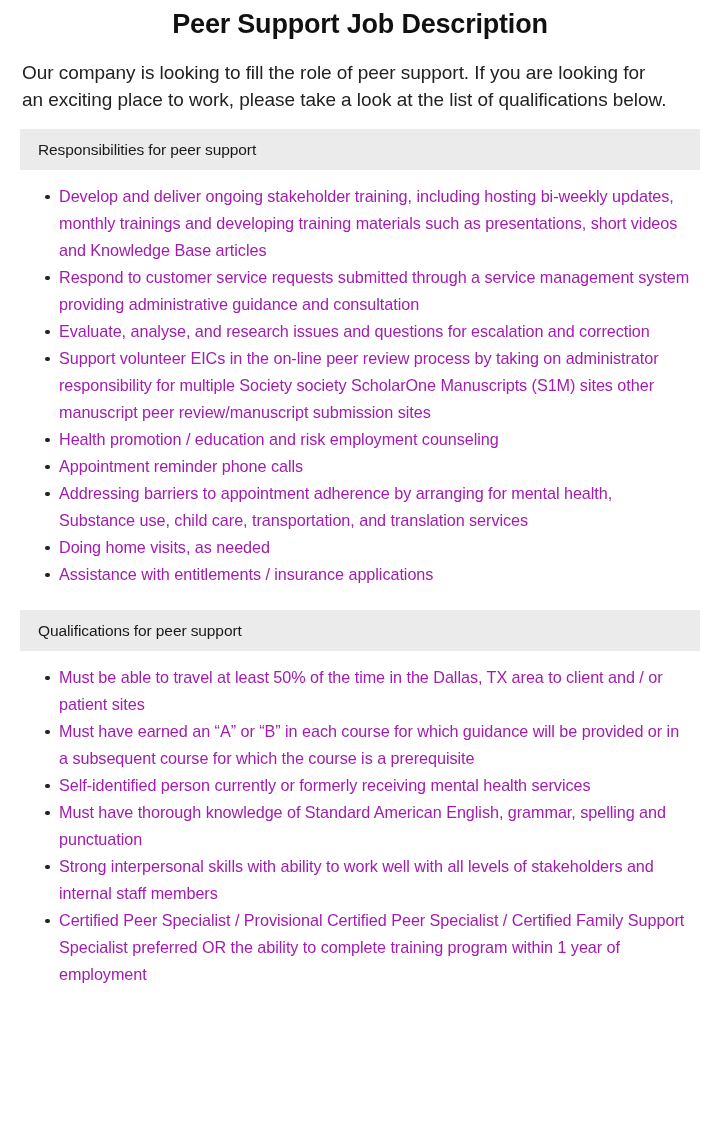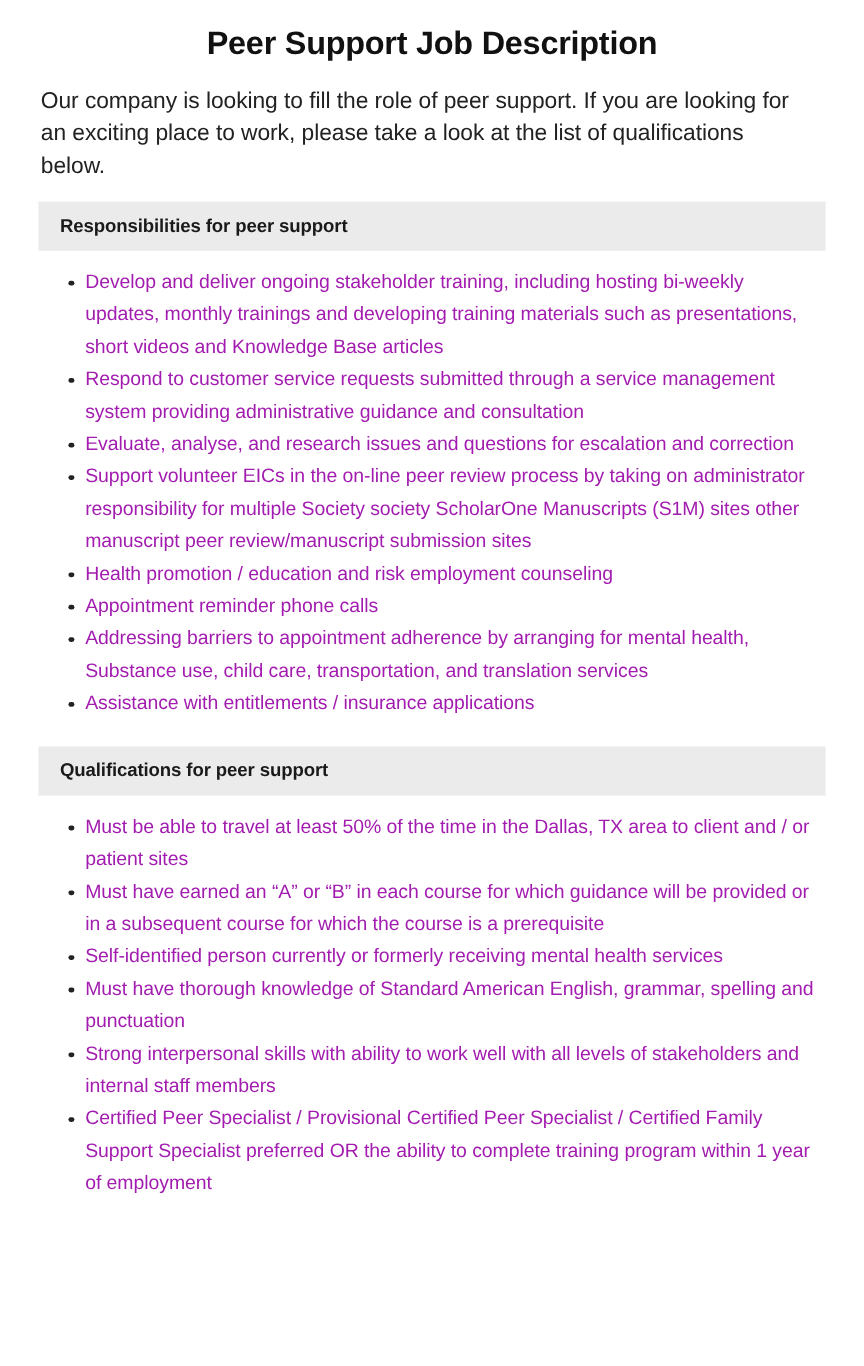--- a/index.html
+++ b/index.html
@@ -11,21 +11,21 @@
     width: 720px;
     min-height: 1138px;
     font-family: "Liberation Sans", sans-serif;
     color: #1a1a1a;
     -webkit-font-smoothing: antialiased;
   }
 
   .page {
     width: 720px;
     box-sizing: border-box;
-    padding: 12px;
+    padding: 0;
     position: relative;
   }
 
   .doc-title {
     font-size: 27px;
     font-weight: bold;
     text-align: center;
     letter-spacing: -0.2px;
     margin: 0;
     padding: 6px 20px 0 20px;
@@ -45,21 +45,21 @@
   .section {
     margin: 0;
     padding: 0;
   }
 
   .section-header {
     background: #ebebeb;
     margin: 0 20px 0 20px;
     padding: 11px 0 11px 18px;
     font-size: 15.5px;
-    font-weight: bold;
+    font-weight: normal;
     color: #1a1a1a;
     line-height: 19px;
     box-sizing: border-box;
     letter-spacing: -0.1px;
   }
 
   .section-spacer-top { height: 16px; }
 
   ul.bullets {
     margin: 0;
@@ -105,20 +105,21 @@
   <section class="section">
     <div class="section-header">Responsibilities for peer support</div>
     <ul class="bullets">
       <li>Develop and deliver ongoing stakeholder training, including hosting bi-weekly updates, monthly trainings and developing training materials such as presentations, short videos and Knowledge Base articles</li>
       <li>Respond to customer service requests submitted through a service management system providing administrative guidance and consultation</li>
       <li>Evaluate, analyse, and research issues and questions for escalation and correction</li>
       <li>Support volunteer EICs in the on-line peer review process by taking on administrator responsibility for multiple Society society ScholarOne Manuscripts (S1M) sites other manuscript peer review/manuscript submission sites</li>
       <li>Health promotion / education and risk employment counseling</li>
       <li>Appointment reminder phone calls</li>
       <li>Addressing barriers to appointment adherence by arranging for mental health, Substance use, child care, transportation, and translation services</li>
+      <li>Doing home visits, as needed</li>
       <li>Assistance with entitlements / insurance applications</li>
     </ul>
   </section>
 
   <div class="gap-after-list"></div>
 
   <section class="section">
     <div class="section-header">Qualifications for peer support</div>
     <ul class="bullets">
       <li>Must be able to travel at least 50% of the time in the Dallas, TX area to client and / or patient sites</li>

